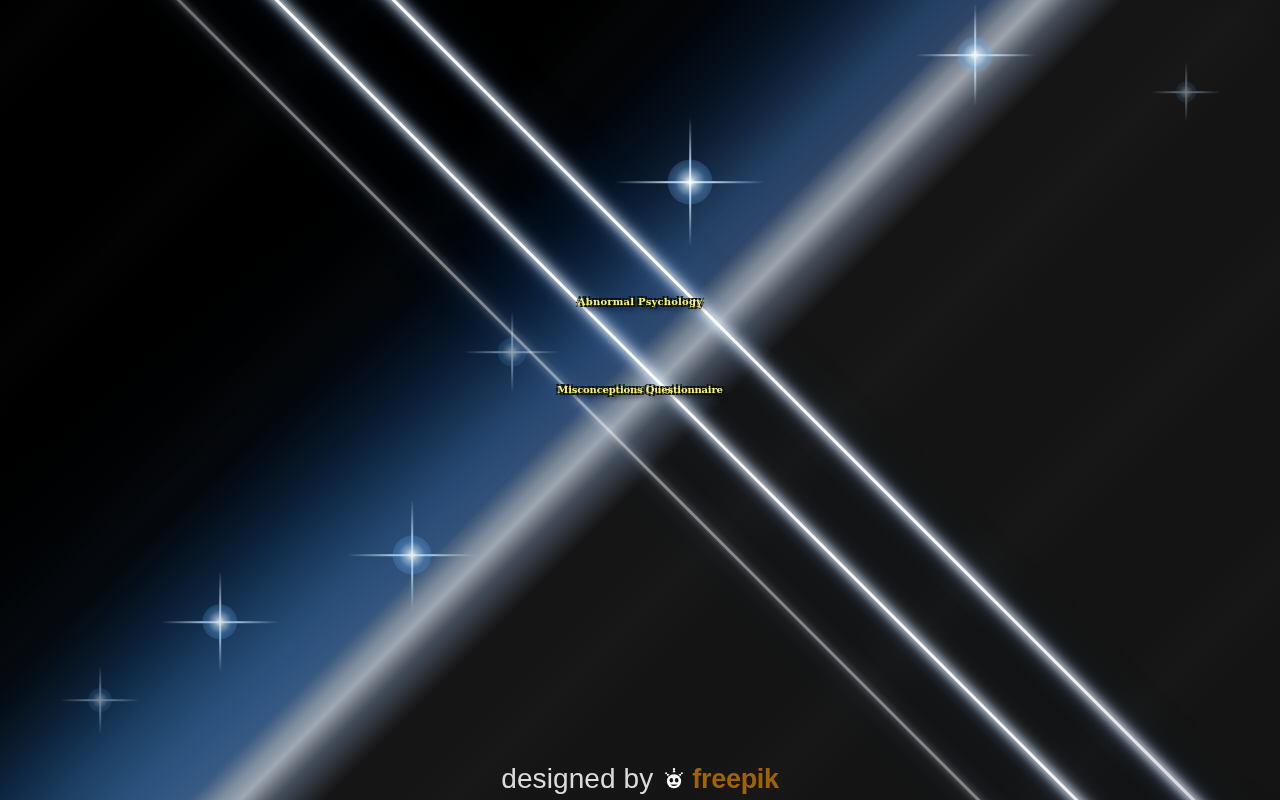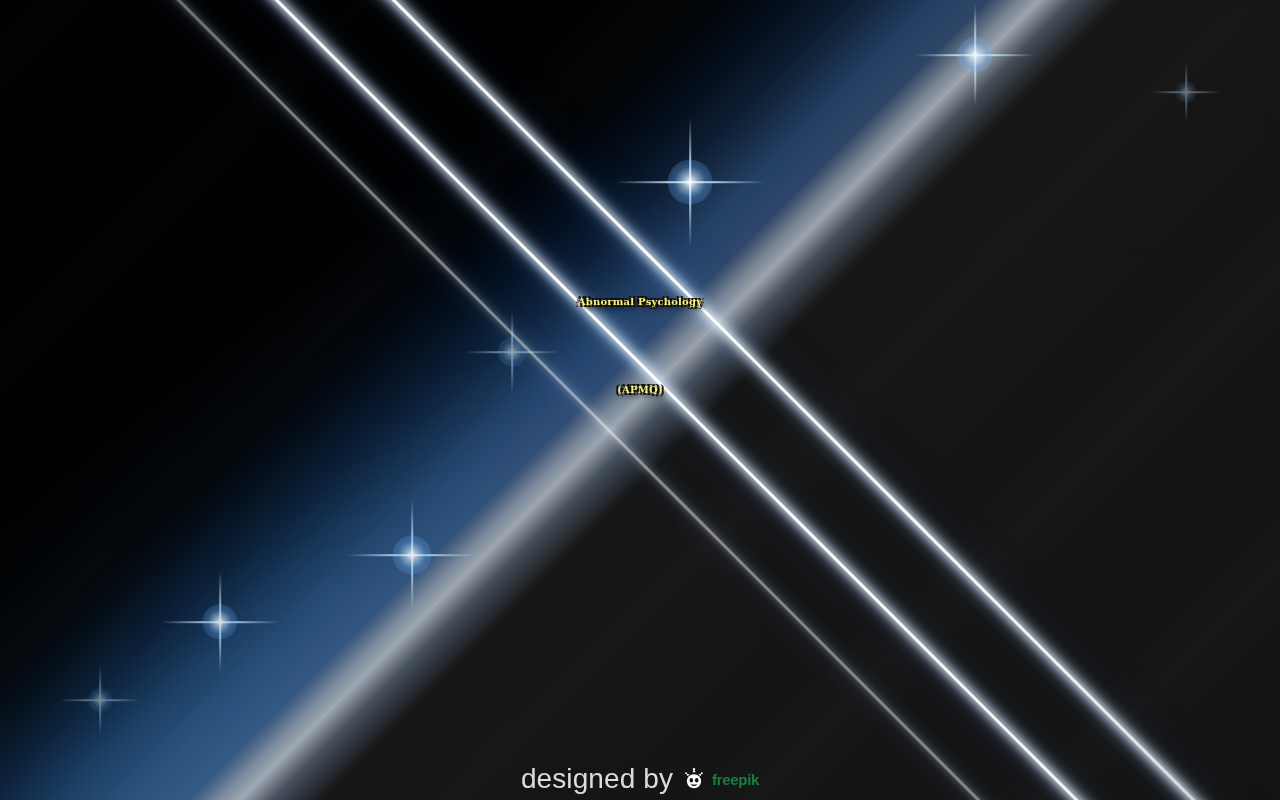--- a/index.html
+++ b/index.html
@@ -235,23 +235,23 @@
     color:#dcdcdc;
     letter-spacing:.1px;
   }
   #freepik-lockup {
     display:flex;
     align-items:center;
     gap:6px;
   }
   #freepik-logo { display:block; width:24px; height:24px; }
   #footer-brand {
-    font-size:15px;
+    font-size:27px;
     font-weight:bold;
-    color:#15803d;
+    color:#a16207;
     letter-spacing:-0.3px;
   }
 </style>
 </head>
 <body>
 
 <div id="stage">
 
   <div class="bg-layer bg-base"></div>
   <div class="bg-layer bg-facets-blue"></div>
@@ -303,21 +303,21 @@
         <i class="h" style="width: 70px;"></i>
         <i class="v" style="height: 60.2px;"></i>
         <b style="width: 21px; height: 21px;"></b>
       </div>
     </div>
 
   <div class="bg-layer bg-vignette"></div>
 
   <div id="title-block">
     <div class="title-line" id="title-line-1" style="font-size: 10px;">Abnormal Psychology</div>
-    <div class="title-line" id="title-line-3" style="font-size: 10px;">(APMQ)</div>
+    <div class="title-line" id="title-line-2" style="font-size: 10px;">Misconceptions Questionnaire</div>
   </div>
 
   <div id="footer">
     <span id="footer-prefix">designed by</span>
 
     <span id="freepik-lockup">
       <svg id="freepik-logo" viewBox="0 0 48 48" aria-hidden="true">
 
         <path d="M24 4.5 L27 10.5 L21 10.5 Z" fill="#ffffff"></path>
         <circle cx="24" cy="4.2" r="2.4" fill="#ffffff"></circle>

